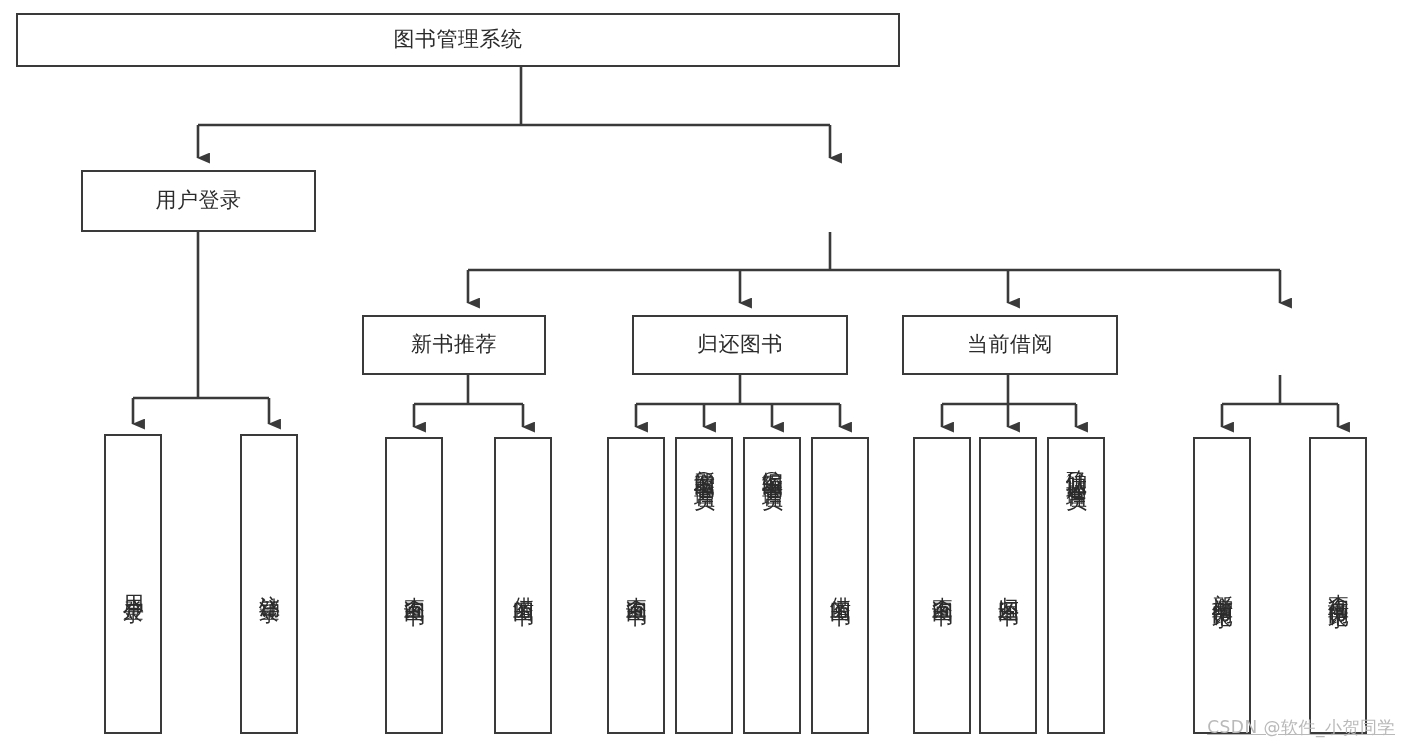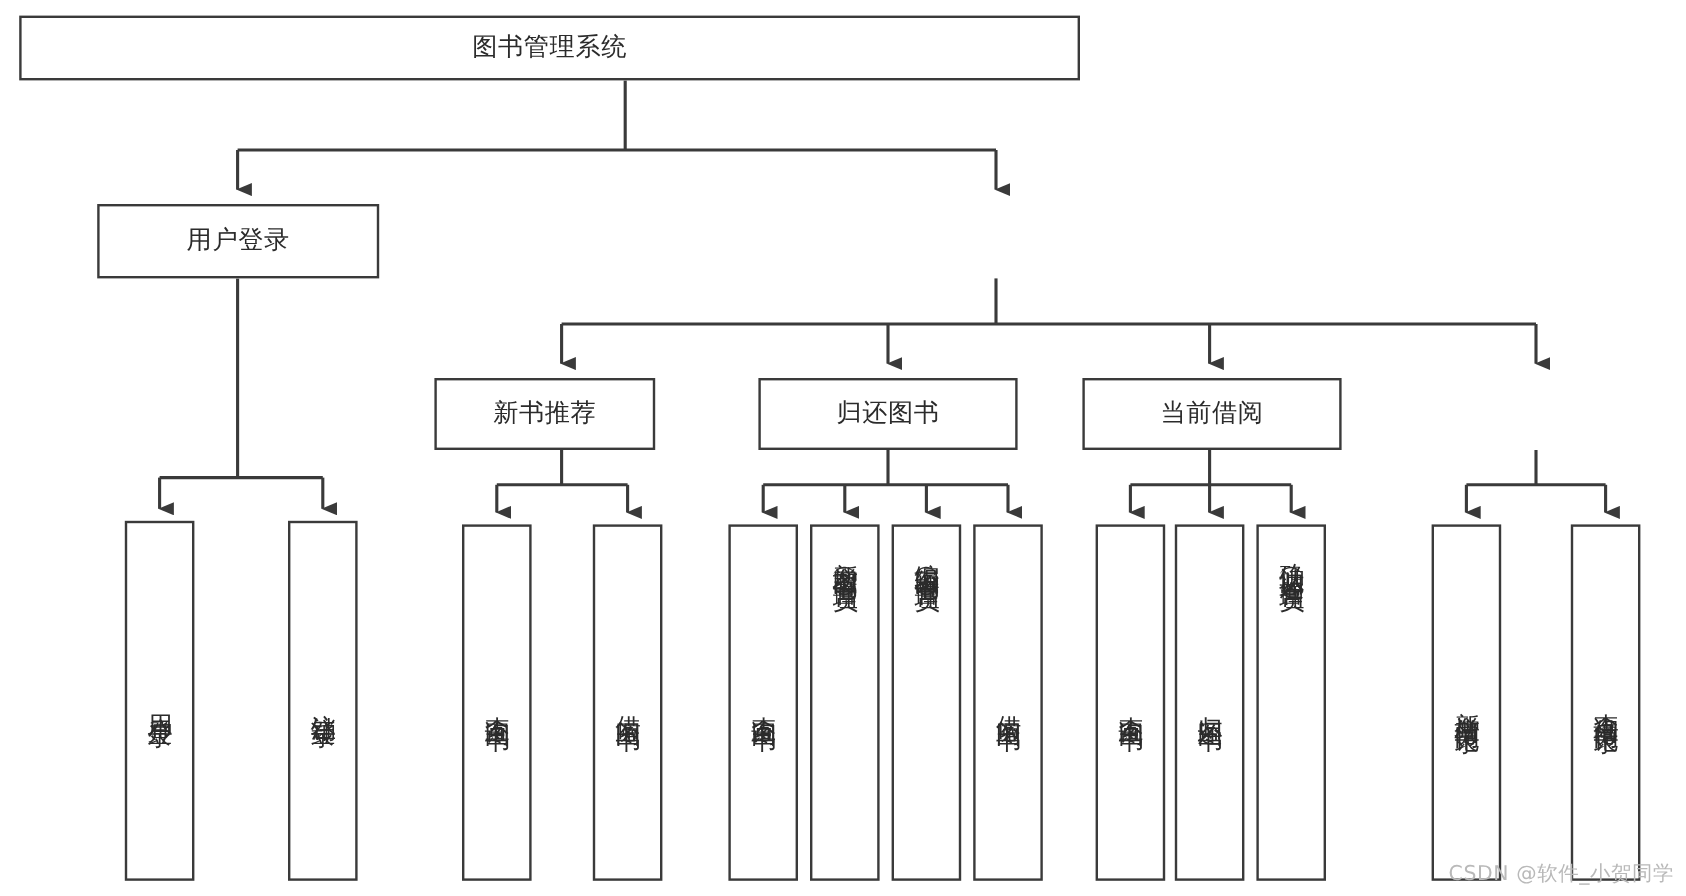--- a/index.html
+++ b/index.html
@@ -67,20 +67,21 @@
   }
   #watermark {
     position: absolute;
     right: 10px;
     bottom: 8px;
     font-size: 17px;
     color: #b9b9b9;
     white-space: nowrap;
     letter-spacing: 0.5px;
     pointer-events: none;
+    text-decoration: underline;
   }
 </style>
 </head>
 <body>
 
 <div id="canvas">
 
   <svg id="diagram-svg" viewBox="0 0 1405 747">
     <defs>
       <marker id="arrow" viewBox="0 0 10 12" refX="5" refY="11" markerWidth="11" markerHeight="13" orient="auto-start-reverse" markerUnits="userSpaceOnUse">

